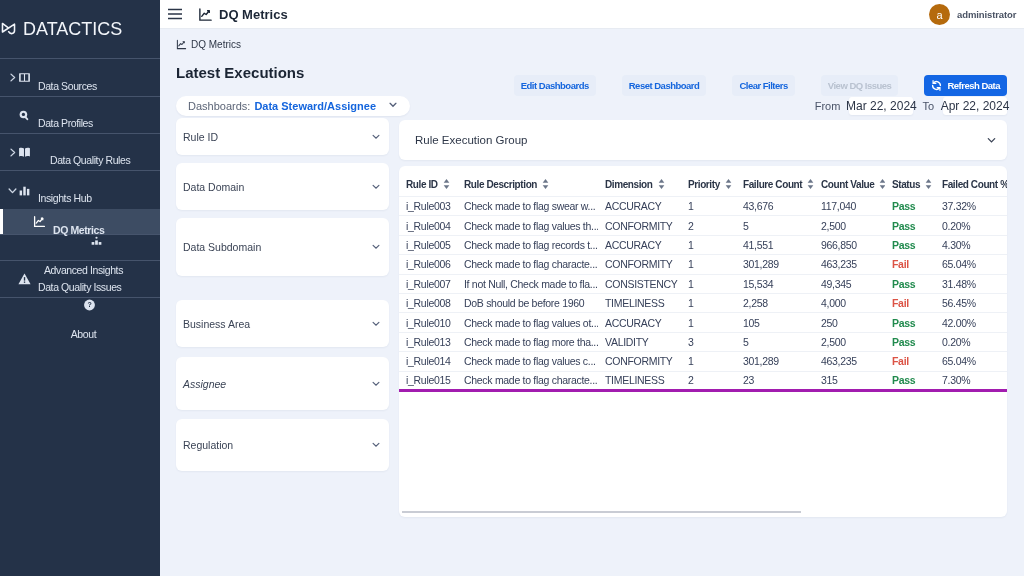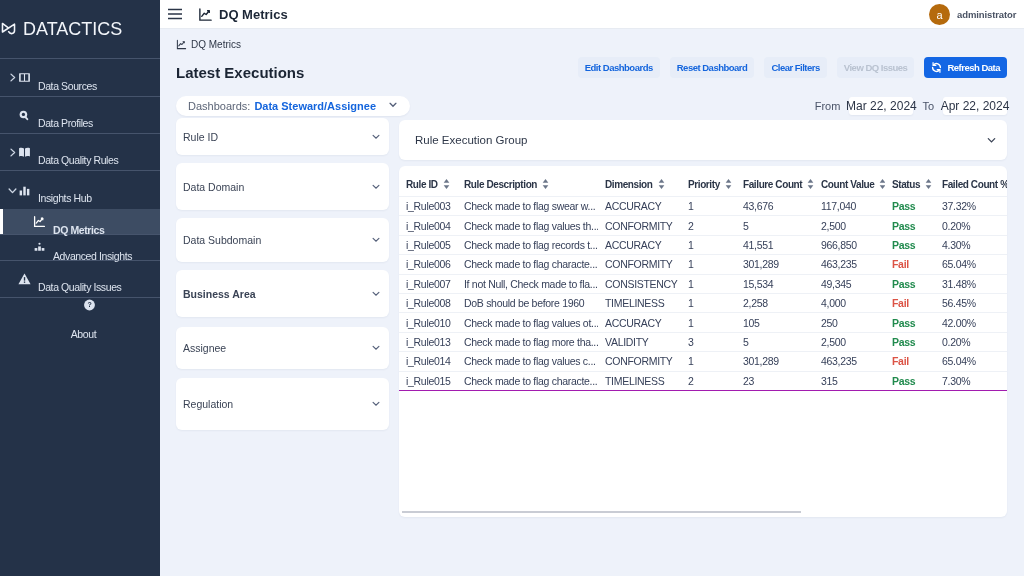--- a/index.html
+++ b/index.html
@@ -17,42 +17,42 @@
 .hl::before { content:""; position:absolute; left:0; top:0; bottom:0; width:3px; background:#fff; }
 .topbar { position:absolute; left:160px; top:0; width:864px; height:29px; background:#fff; border-bottom:1px solid #e7ebf2; }
 .burger { position:absolute; left:8px; top:8px; }
 .title-ico { position:absolute; left:38px; top:7px; }
 .title { position:absolute; left:59px; top:7px; font-size:13px; font-weight:bold; color:#1c2636; }
 .avatar { position:absolute; left:769px; top:4px; width:21px; height:21px; border-radius:50%; background:#b56a0d; color:#fff; font-size:11px; display:flex; align-items:center; justify-content:center; }
 .admin { position:absolute; left:797px; top:9px; font-size:9.5px; letter-spacing:-0.1px; font-weight:bold; color:#4a5364; }
 .content { position:absolute; left:160px; top:29px; width:864px; height:547px; background:#eef2fa; }
 .crumb { position:absolute; left:16px; top:10px; font-size:10px; color:#2e3747; display:flex; align-items:center; gap:4px; }
 .h1 { position:absolute; left:16px; top:35px; font-size:15px; font-weight:bold; color:#1b2534; }
-.btnrow { position:absolute; top:28px; right:17px; display:flex; gap:10px; }
+.btnrow { position:absolute; top:46px; right:17px; display:flex; gap:26px; }
 .btn { height:21px; padding:0 7px; border-radius:4px; background:#e7edf8; color:#1465dd; font-size:9.5px; font-weight:bold; display:flex; align-items:center; white-space:nowrap; letter-spacing:-0.5px; }
 .btn.dis { color:#b9c2d0; }
 .btn.primary { background:#1366e4; color:#fff; gap:5px; }
 .selrow { position:absolute; top:67px; left:16px; right:17px; height:20px; }
 .dashsel { position:absolute; left:0; top:0; width:234px; height:20px; background:#fff; border-radius:10px; font-size:11px; display:flex; align-items:center; padding-left:12px; box-shadow:0 1px 2px rgba(20,40,80,0.06); }
 .dashsel .g { color:#5c6577; }
 .dashsel .b { color:#1465dd; font-weight:bold; margin-left:4px; }
 .dashsel .c { position:absolute; right:12px; top:4px; }
 .fromto { position:absolute; right:0; top:0; height:20px; display:flex; align-items:center; font-size:11px; color:#4a5468; }
 .dinput { width:64px; height:18px; background:#fff; border-radius:3px; font-size:12px; white-space:nowrap; color:#2c3547; display:flex; align-items:center; justify-content:center; box-shadow:0 1px 2px rgba(20,40,80,0.06); }
 .filters { position:absolute; left:16px; top:89px; width:213px; }
 .fcard { position:relative; background:#fff; border-radius:6px; box-shadow:0 1px 2px rgba(20,40,80,0.05); display:flex; align-items:center; padding-left:7px; font-size:10.5px; color:#3a4355; }
 .fcard .c { position:absolute; right:8px; }
 .main { position:absolute; left:239px; top:89px; width:608px; }
 .reg { position:relative; height:40px; margin-top:2px; background:#fff; border-radius:6px; box-shadow:0 1px 2px rgba(20,40,80,0.05); display:flex; align-items:center; padding-left:16px; font-size:11.5px; color:#2e3748; }
 .reg .c { position:absolute; right:10px; }
 .tcard { position:absolute; top:48px; left:0; width:608px; height:351px; background:#fff; border-radius:6px; box-shadow:0 1px 2px rgba(20,40,80,0.05); overflow:hidden; }
 table { border-collapse:collapse; table-layout:fixed; width:608px; margin-top:7px; }
 th { text-align:left; font-size:10px; letter-spacing:-0.4px; color:#2b3547; padding:6px 0 6px 7px; white-space:nowrap; overflow:hidden; }
 td { font-size:10.5px; letter-spacing:-0.3px; color:#37415a; padding:0 0 0 7px; height:19.4px; border-top:1px solid #eef1f6; white-space:nowrap; overflow:hidden; }
-tbody tr:last-child td { border-bottom:1px solid #a21caf; }
+tbody tr:last-child td { border-bottom:3px solid #a21caf; }
 td.pass { color:#208a4d; font-weight:bold;margin-top:32px; }
 td.fail { color:#dc5345; font-weight:bold; }
 .sorti { display:inline-block; vertical-align:-1px; margin-left:5px; }
 .hsb { position:absolute; left:3px; top:345px; width:399px; height:2px; background:#c9ccd4; }
 svg { display:block; }
 </style>
 </head>
 <body>
 <div class="sidebar">
   <div class="logo">
@@ -78,21 +78,21 @@
     <div class="mi" style="height:37px;text-align:center;">
       <span class="mi-ico">
           <svg width="13" height="13" viewBox="0 0 24 24" fill="#dde4ef">
             <circle cx="10" cy="10" r="7"></circle>
             <rect x="14" y="13" width="8" height="3.4" rx="1.2" transform="rotate(45 14 13)"></rect>
             <circle cx="10" cy="10" r="3" fill="#243248"></circle>
           </svg>
         </span>
       <span class="mi-label">Data Profiles</span>
     </div>
-    <div class="mi" style="height:37px;">
+    <div class="mi" style="height:37px;gap:12px;">
       <span class="chev">
           <svg width="9" height="9" viewBox="0 0 12 12" fill="none" stroke="#cdd6e4" stroke-width="1.8" stroke-linecap="round" stroke-linejoin="round">
             <path d="M4 1.5 L8.8 6 L4 10.5"></path>
           </svg>
         </span>
       <span class="mi-ico">
           <svg width="13" height="13" viewBox="0 0 24 24" fill="#dde4ef">
             <path d="M2 4 C5 2.5 9 3 11 4.5 V20 C9 18.5 5 18 2 19.5 Z"></path>
             <path d="M22 4 C19 2.5 15 3 13 4.5 V20 C15 18.5 19 18 22 19.5 Z"></path>
           </svg>
@@ -117,21 +117,21 @@
     <div class="mi hl" style="height:26px;">
       <span class="sub-ico">
           <svg width="13" height="13" viewBox="0 0 24 24" fill="none" stroke="#fff" stroke-width="2.4">
             <path d="M3 3 V21 H21" stroke-linecap="round"></path>
             <path d="M6 15 L10 10 L13 12 L18 6" stroke-linecap="round" stroke-linejoin="round"></path>
             <path d="M18 6 h-3.5 M18 6 v3.5"></path>
           </svg>
         </span>
       <span class="mi-label">DQ Metrics</span>
     </div>
-    <div class="mi" style="height:26px;">
+    <div class="mi" style="height:26px;flex-direction:column;">
       <span class="sub-ico">
           <svg width="13" height="13" viewBox="0 0 24 24" fill="#dde4ef">
             <rect x="3" y="13" width="5" height="5"></rect>
             <rect x="9.5" y="10" width="5" height="8"></rect>
             <rect x="16" y="13" width="5" height="5"></rect>
             <circle cx="12" cy="5" r="2"></circle>
           </svg>
         </span>
       <span class="mi-label">Advanced Insights</span>
     </div>
@@ -220,31 +220,31 @@
     <div class="fcard" style="height:37px; margin-bottom:8px;">Rule ID<span class="c">
           <svg width="10" height="10" viewBox="0 0 12 12" fill="none" stroke="#55607a" stroke-width="1.4" stroke-linecap="round">
             <path d="M2.5 4 L6 7.5 L9.5 4"></path>
           </svg>
         </span></div>
     <div class="fcard" style="height:47px; margin-bottom:8px;">Data Domain<span class="c">
           <svg width="10" height="10" viewBox="0 0 12 12" fill="none" stroke="#55607a" stroke-width="1.4" stroke-linecap="round">
             <path d="M2.5 4 L6 7.5 L9.5 4"></path>
           </svg>
         </span></div>
-    <div class="fcard" style="height:44px; margin-bottom:8px;">Data Subdomain<span class="c">
-          <svg width="10" height="10" viewBox="0 0 12 12" fill="none" stroke="#55607a" stroke-width="1.4" stroke-linecap="round">
-            <path d="M2.5 4 L6 7.5 L9.5 4"></path>
-          </svg>
-        </span></div>
-    <div class="fcard" style="height:47px; margin-bottom:10px;font-weight:bold;">Business Area<span class="c">
-          <svg width="10" height="10" viewBox="0 0 12 12" fill="none" stroke="#55607a" stroke-width="1.4" stroke-linecap="round">
-            <path d="M2.5 4 L6 7.5 L9.5 4"></path>
-          </svg>
-        </span></div>
-    <div class="fcard" style="height:42px; margin-bottom:9px;">Assignee<span class="c">
+    <div class="fcard" style="height:58px; margin-bottom:24px;">Data Subdomain<span class="c">
+          <svg width="10" height="10" viewBox="0 0 12 12" fill="none" stroke="#55607a" stroke-width="1.4" stroke-linecap="round">
+            <path d="M2.5 4 L6 7.5 L9.5 4"></path>
+          </svg>
+        </span></div>
+    <div class="fcard" style="height:47px; margin-bottom:10px;">Business Area<span class="c">
+          <svg width="10" height="10" viewBox="0 0 12 12" fill="none" stroke="#55607a" stroke-width="1.4" stroke-linecap="round">
+            <path d="M2.5 4 L6 7.5 L9.5 4"></path>
+          </svg>
+        </span></div>
+    <div class="fcard" style="height:53px; margin-bottom:9px;font-style:italic;">Assignee<span class="c">
           <svg width="10" height="10" viewBox="0 0 12 12" fill="none" stroke="#55607a" stroke-width="1.4" stroke-linecap="round">
             <path d="M2.5 4 L6 7.5 L9.5 4"></path>
           </svg>
         </span></div>
     <div class="fcard" style="height:52px; margin-bottom:9px;">Regulation<span class="c">
           <svg width="10" height="10" viewBox="0 0 12 12" fill="none" stroke="#55607a" stroke-width="1.4" stroke-linecap="round">
             <path d="M2.5 4 L6 7.5 L9.5 4"></path>
           </svg>
         </span></div>
   </div>

